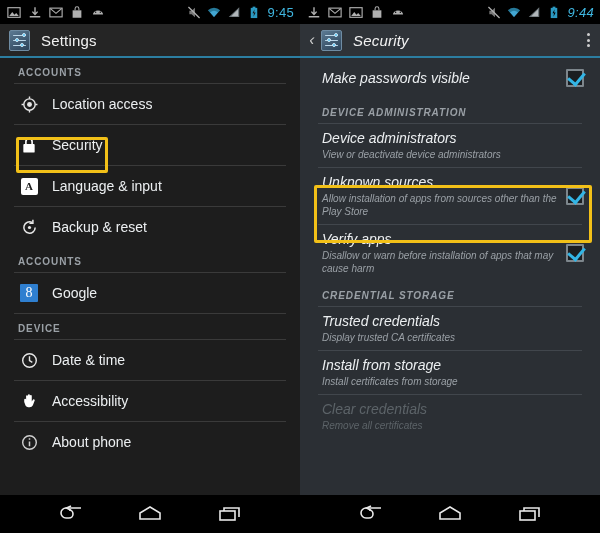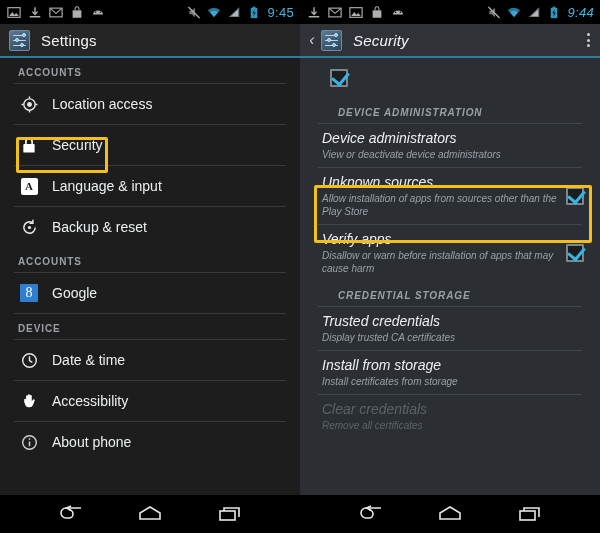--- a/index.html
+++ b/index.html
@@ -57,21 +57,21 @@
   }
   .overflow { margin-left:auto; margin-right:10px; display:flex; flex-direction:column; gap:2.5px; }
   .overflow span { width:3px; height:3px; background:#cfcfcf; border-radius:50%; display:block; }
 
   
   .list { flex:1 1 auto; overflow:hidden; position:relative; }
   .section-head {
     font-size:10px; font-weight:bold; color:#9aa0a6; letter-spacing:.9px;
     padding:9px 0 5px 18px;
   }
-  .panel-right .section-head { padding-left:38px; }
+  .panel-right .section-head { padding-left:22px; }
   .divider { height:1px; background:#3a3a3a; margin:0 14px; }
   .panel-right .divider { background:#41464c; margin:0 18px; }
 
   .row {
     display:flex; align-items:center; min-height:40px;
     padding:6px 14px 6px 18px; position:relative;
   }
   .panel-right .row { padding-left:22px; padding-right:14px; }
   .row-ico { width:22px; flex:0 0 22px; display:flex; align-items:center; justify-content:center; margin-right:12px; }
   .row-txt { flex:1 1 auto; min-width:0; }
@@ -362,20 +362,23 @@
       <div class="overflow">
           <span></span>
           <span></span>
           <span></span>
         </div>
     </div>
 
     <div class="list">
 
       <div class="row">
+        <div class="row-txt">
+            <div class="row-title">Make passwords visible</div>
+          </div>
         <div class="cbox"></div>
       </div>
 
       <div class="section-head">DEVICE ADMINISTRATION</div>
       <div class="divider"></div>
 
       <div class="row">
         <div class="row-txt">
           <div class="row-title">Device administrators</div>
           <div class="row-sub">View or deactivate device administrators</div>

